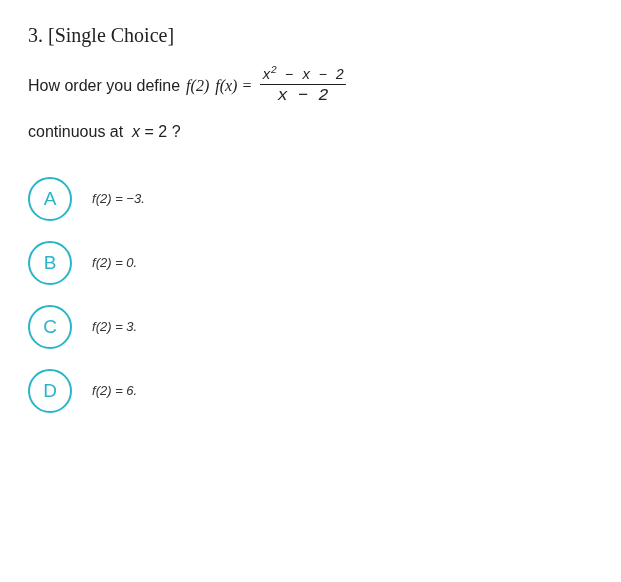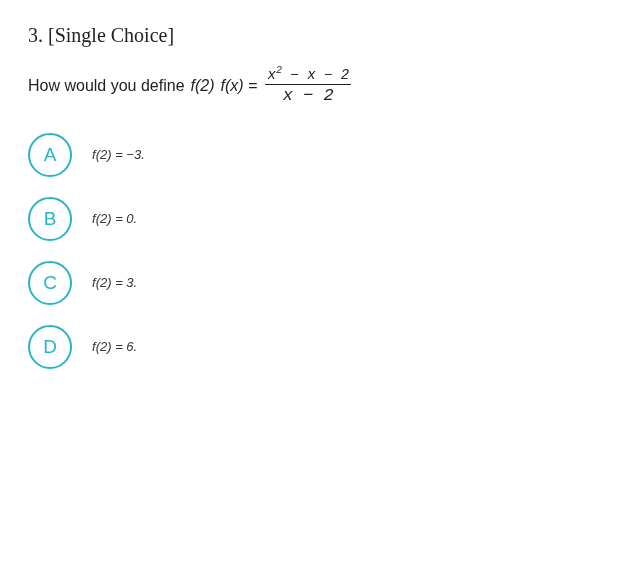--- a/index.html
+++ b/index.html
@@ -43,21 +43,21 @@
     .fraction-block .numerator {
       border-bottom: 1.5px solid #222;
       padding: 0 2px 1px 2px;
       font-size: 14px;
     }
     .fraction-block .denominator {
       padding: 1px 2px 0 2px;
       font-size: 17px;
     }
     .math-inline {
-      font-family: Liberation Sans, sans-serif;
+      font-family: Liberation Serif, serif;
       font-style: italic;
       text-align: right;
     }
     .continuous-line {
       font-family: Arial, sans-serif;
       font-size: 16px;
       margin-bottom: 26px;
     }
     .options-list {
       display: flex;
@@ -100,31 +100,34 @@
 <body>
 
 <div>
 
   <div class="question-header">
     <span>3.</span>
     <span>[Single Choice]</span>
   </div>
 
   <div class="question-body">
-    <span class="text-part">How  would  you  define</span>
+    <span class="text-part">How  order  you  define</span>
     <span class="math-inline"><em>f</em>(2)</span>
     <span class="math-inline"><em>f</em>(<em>x</em>) =</span>
     <span class="fraction-block">
       <span class="numerator"><em>x</em><sup>2</sup> − <em>x</em> − 2</span>
       <span class="denominator"><em>x</em> − 2</span>
     </span>
   </div>
 
   <div style="height:10px;"></div>
 
+  <div class="continuous-line">
+    <span>continuous at &nbsp;<em>x</em> = 2 ?</span>
+  </div>
 
   <div class="options-list">
 
     <div class="option-row">
       <div class="option-circle">A</div>
       <span class="option-label">
         <em>f</em>(2) = −3.
       </span>
     </div>
 

